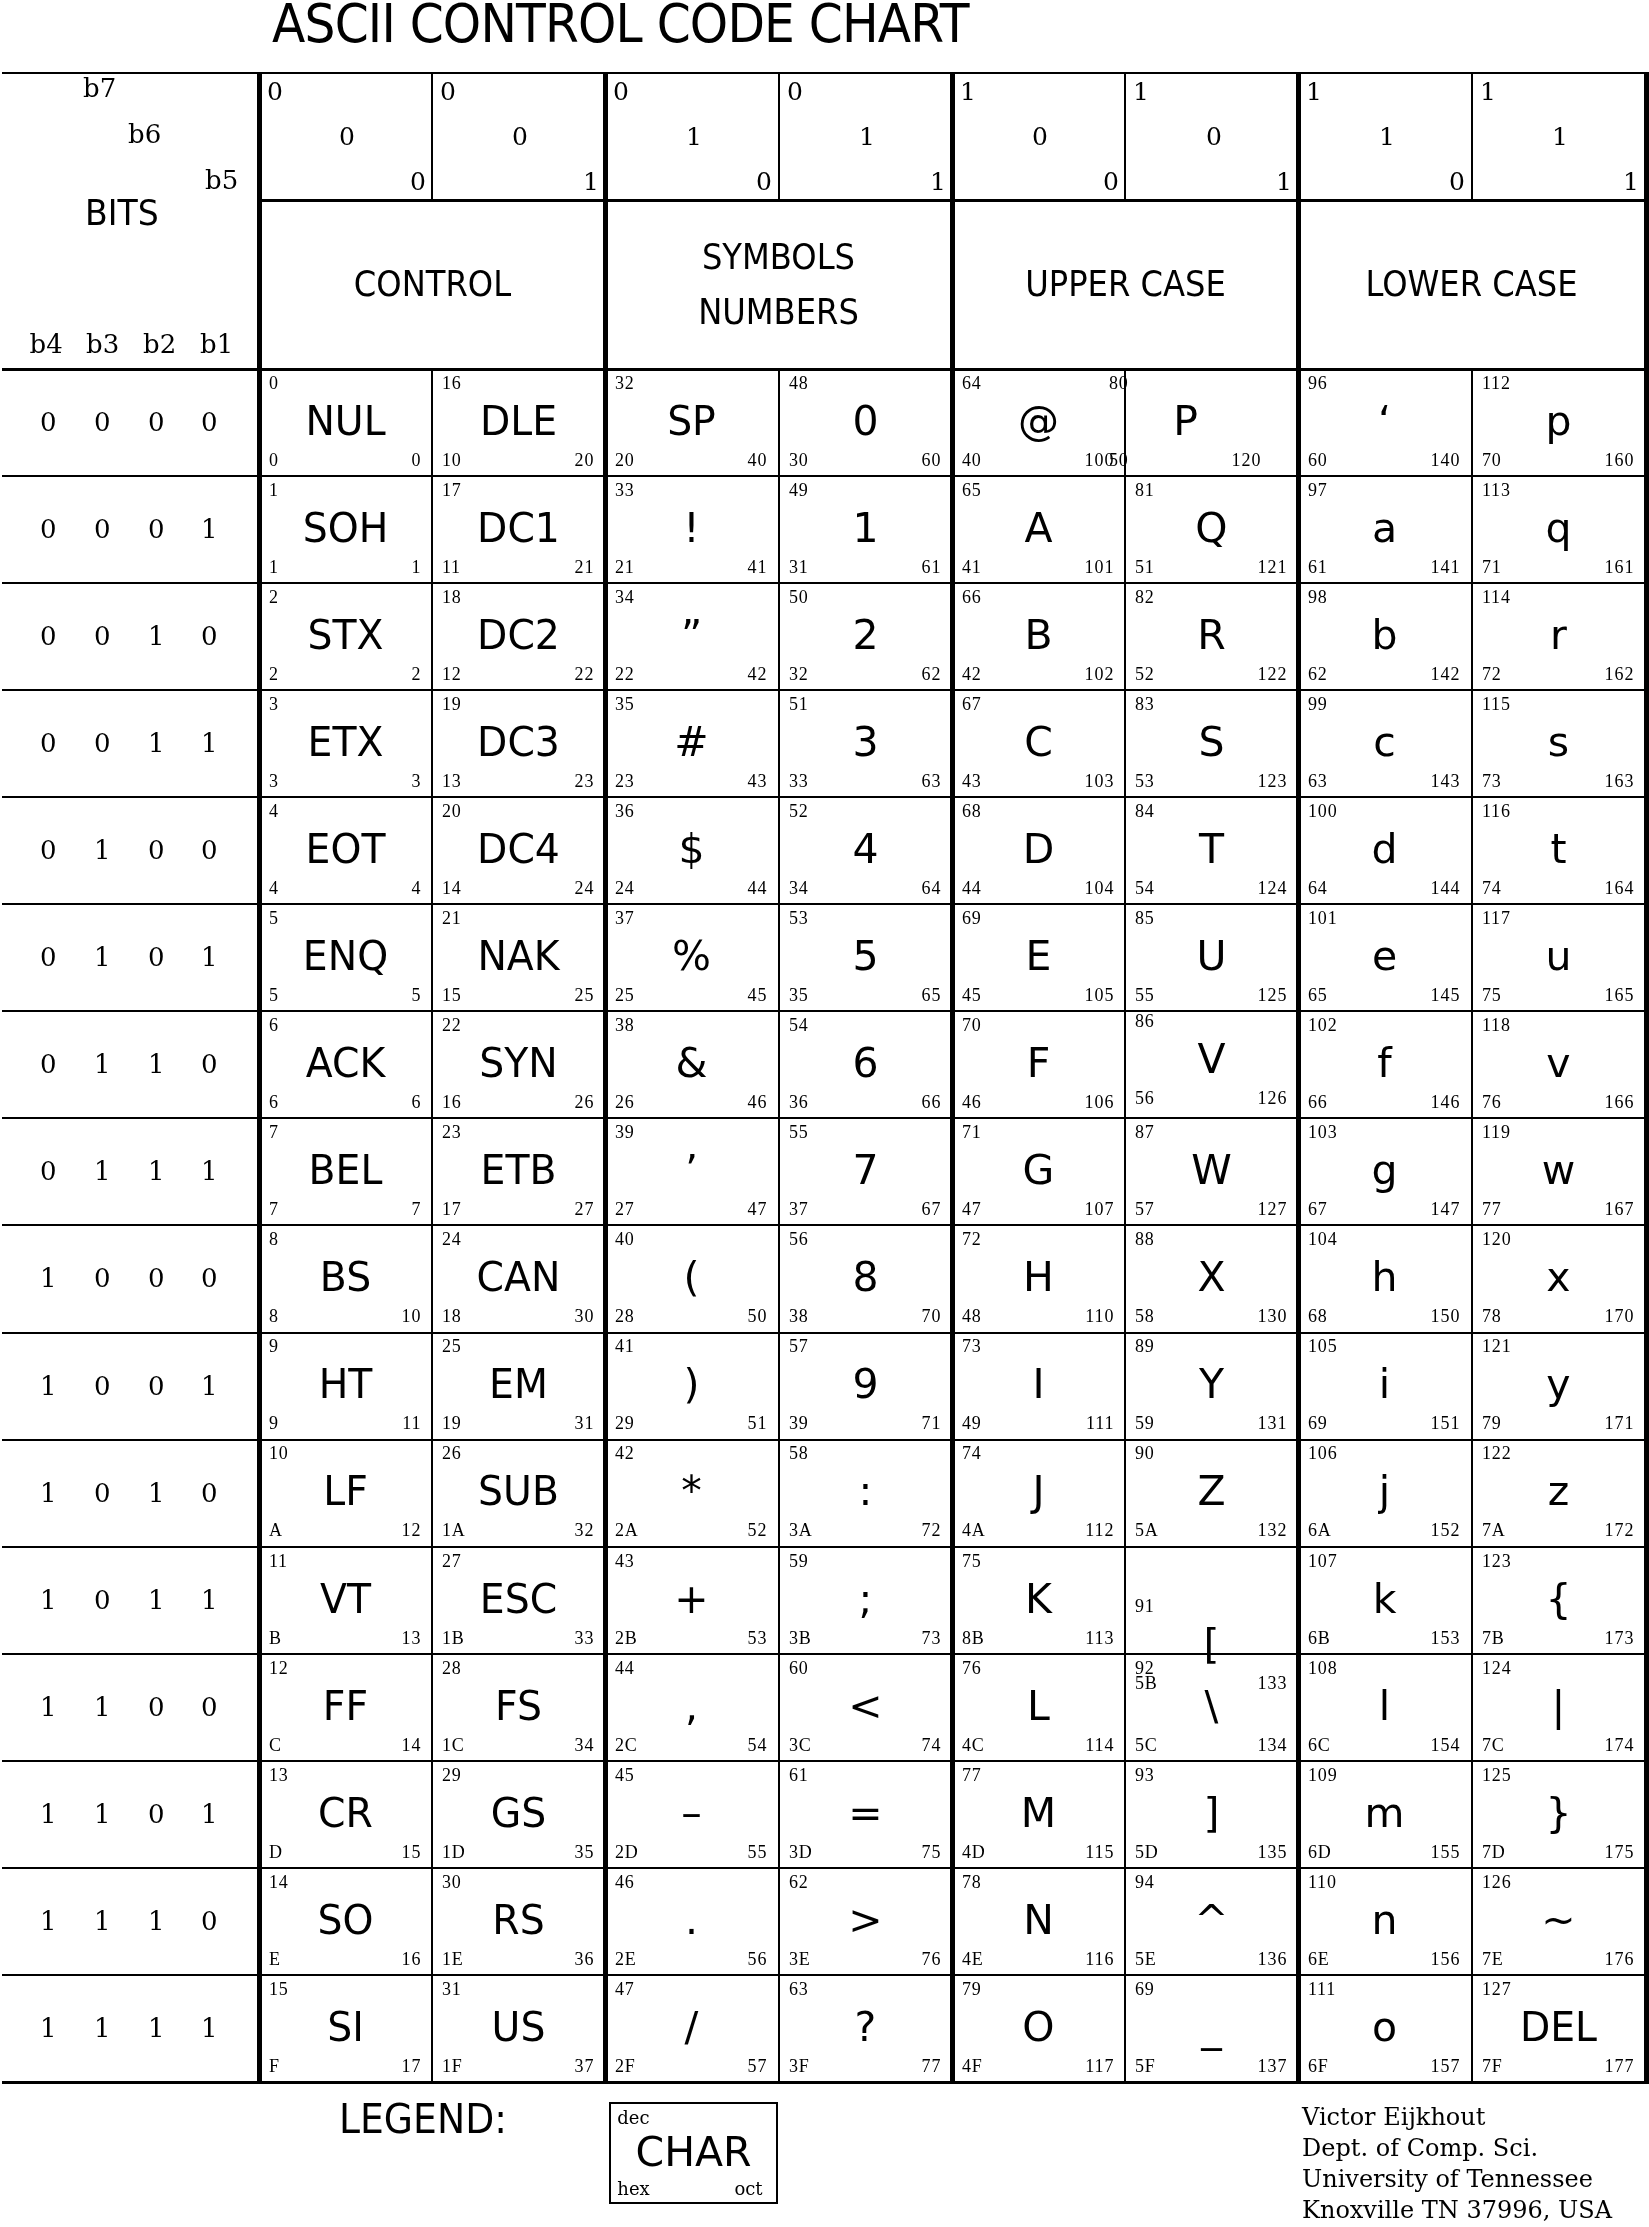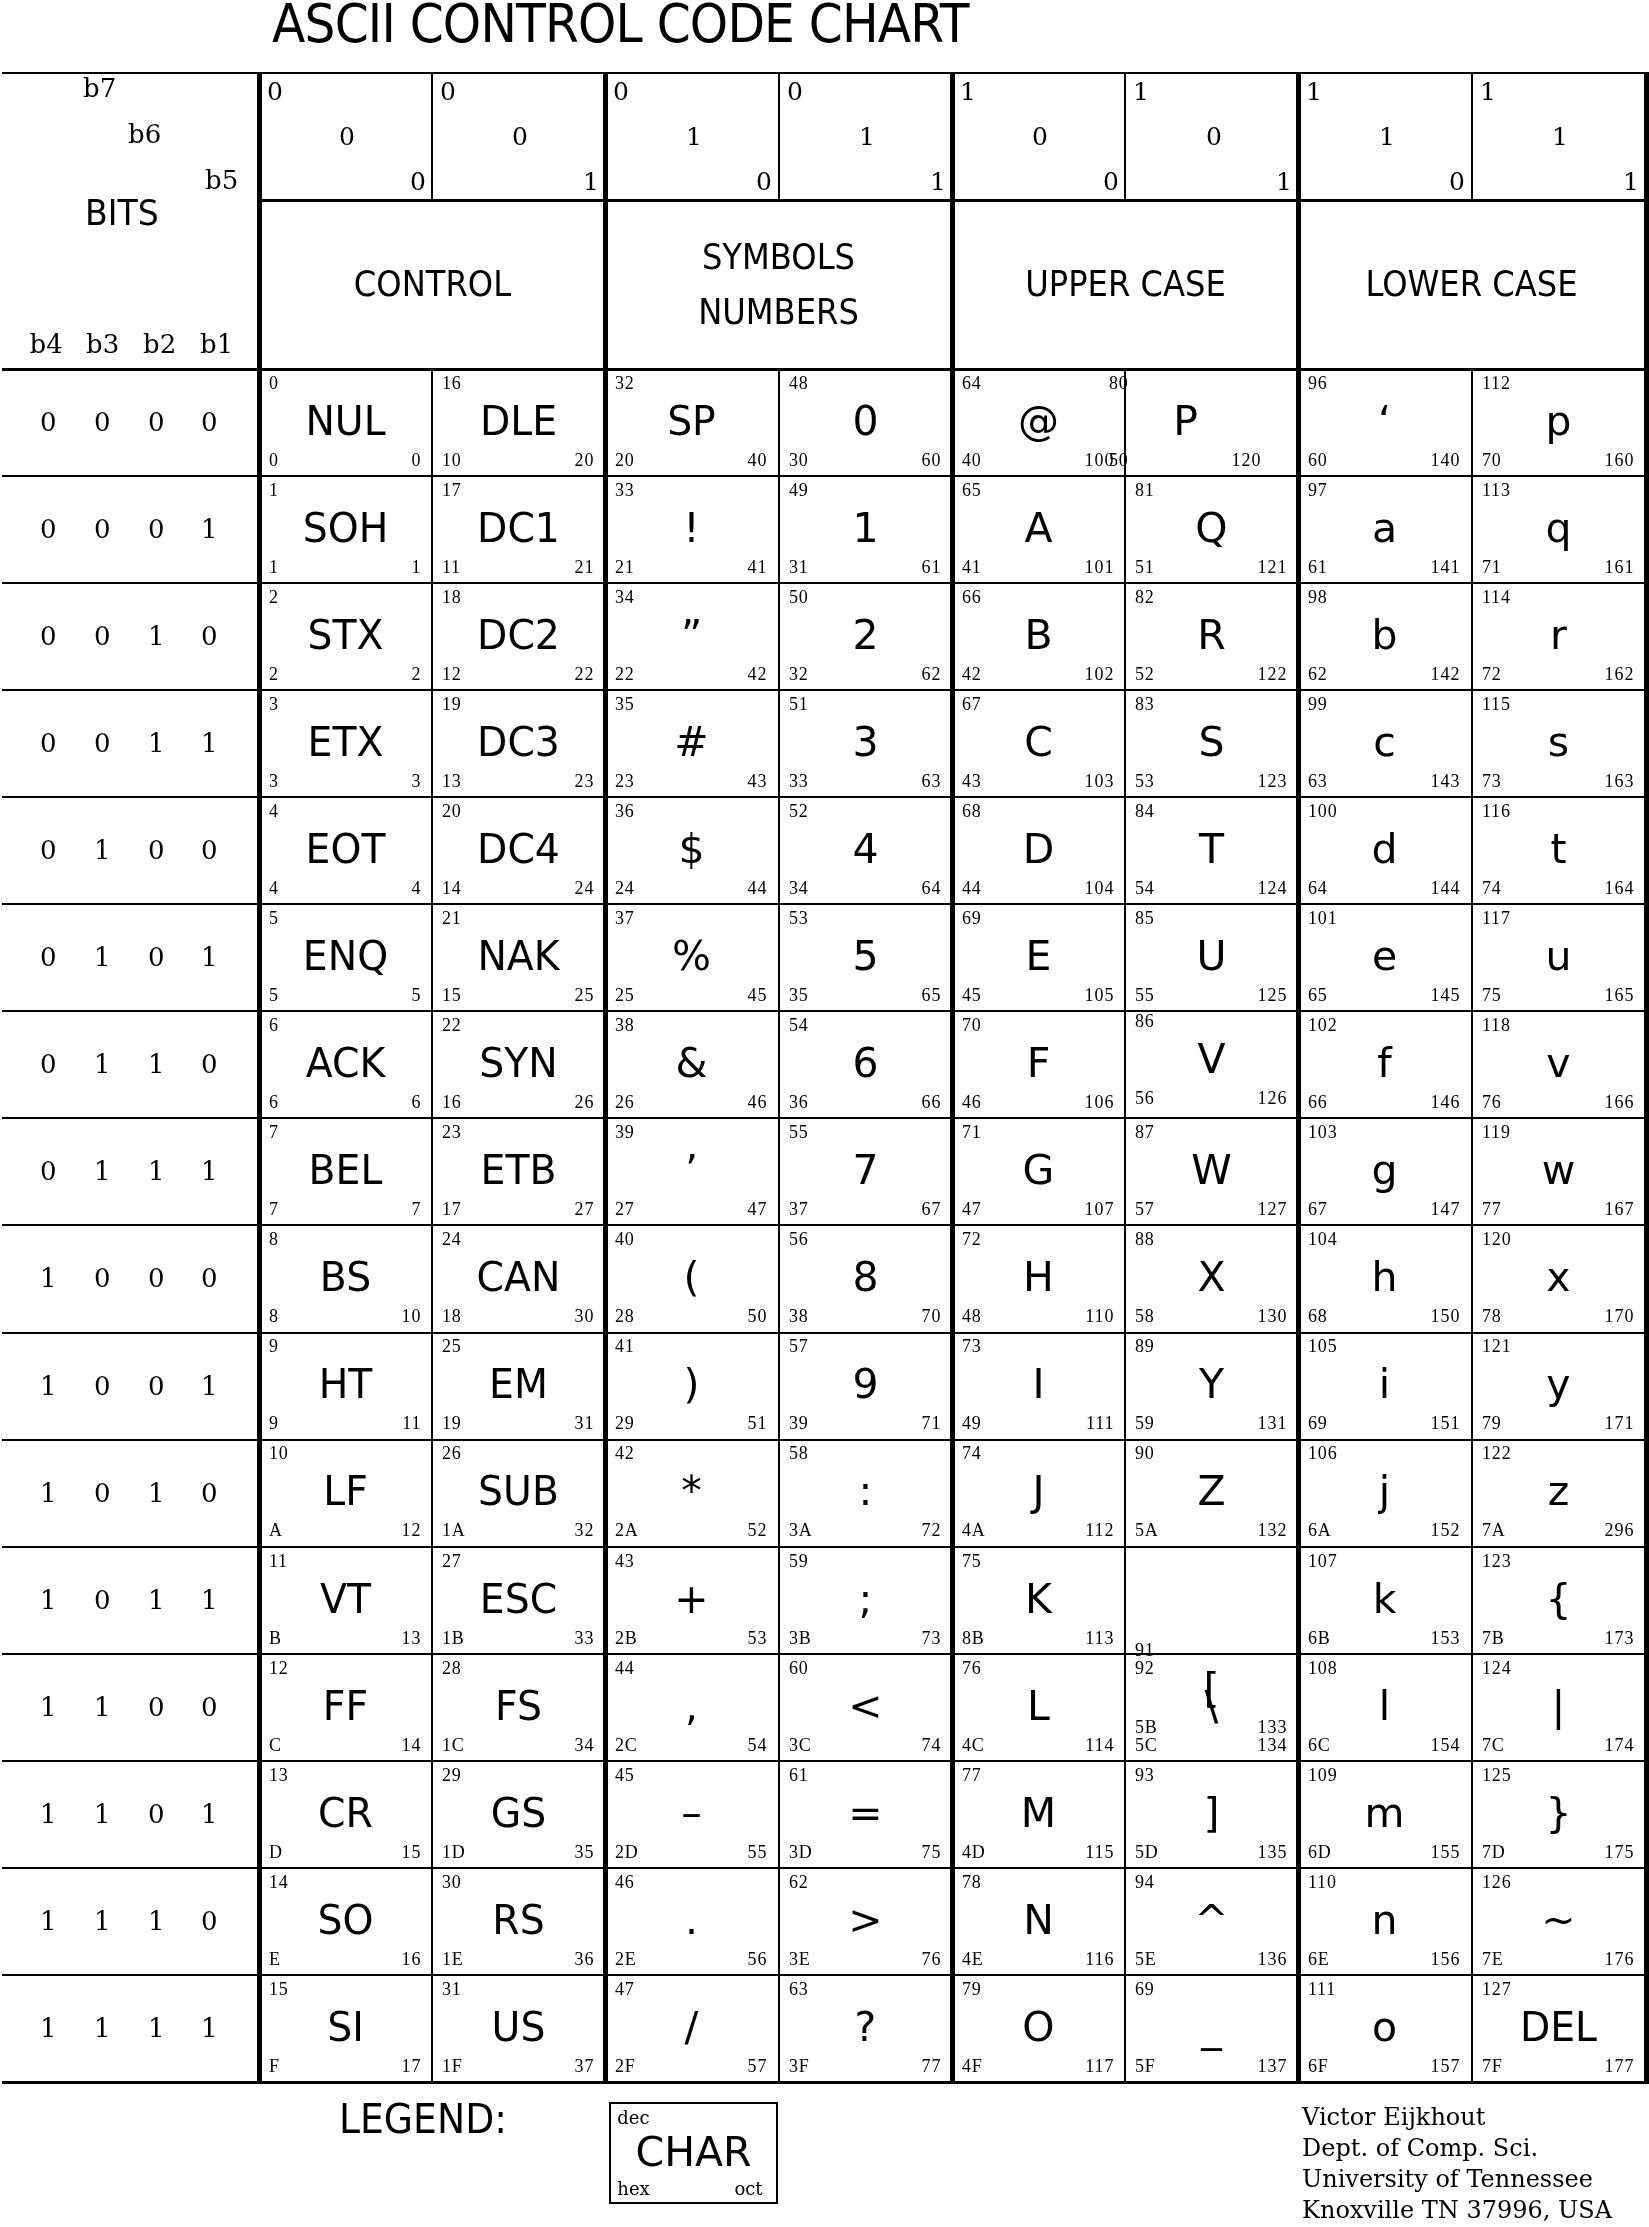--- a/index.html
+++ b/index.html
@@ -658,21 +658,21 @@
     <div class="cell" style="left:1298px; top:1439px;">
       <span class="dec mono">106</span>
       <span class="ch sans">j</span>
       <span class="hex mono">6A</span>
       <span class="oct mono">152</span>
     </div>
     <div class="cell" style="left:1472px; top:1439px;">
       <span class="dec mono">122</span>
       <span class="ch sans">z</span>
       <span class="hex mono">7A</span>
-      <span class="oct mono">296</span>
+      <span class="oct mono">172</span>
     </div>
     <span class="bitlbl serif" style="left:40px; top:1587px;">1</span>
     <span class="bitlbl serif" style="left:94px; top:1587px;">0</span>
     <span class="bitlbl serif" style="left:148px; top:1587px;">1</span>
     <span class="bitlbl serif" style="left:201px; top:1587px;">1</span>
     <div class="cell" style="left:259px; top:1547px;">
       <span class="dec mono">11</span>
       <span class="ch sans ctl">VT</span>
       <span class="hex mono">B</span>
       <span class="oct mono">13</span>
@@ -694,21 +694,21 @@
       <span class="ch sans">;</span>
       <span class="hex mono">3B</span>
       <span class="oct mono">73</span>
     </div>
     <div class="cell" style="left:952px; top:1547px;">
       <span class="dec mono">75</span>
       <span class="ch sans">K</span>
       <span class="hex mono">8B</span>
       <span class="oct mono">113</span>
     </div>
-    <div class="cell" style="left:1125px; top:1636px;">
+    <div class="cell" style="left:1125px; top:1592px;">
       <span class="dec mono">91</span>
       <span class="ch sans">[</span>
       <span class="hex mono">5B</span>
       <span class="oct mono">133</span>
     </div>
     <div class="cell" style="left:1298px; top:1547px;">
       <span class="dec mono">107</span>
       <span class="ch sans">k</span>
       <span class="hex mono">6B</span>
       <span class="oct mono">153</span>

